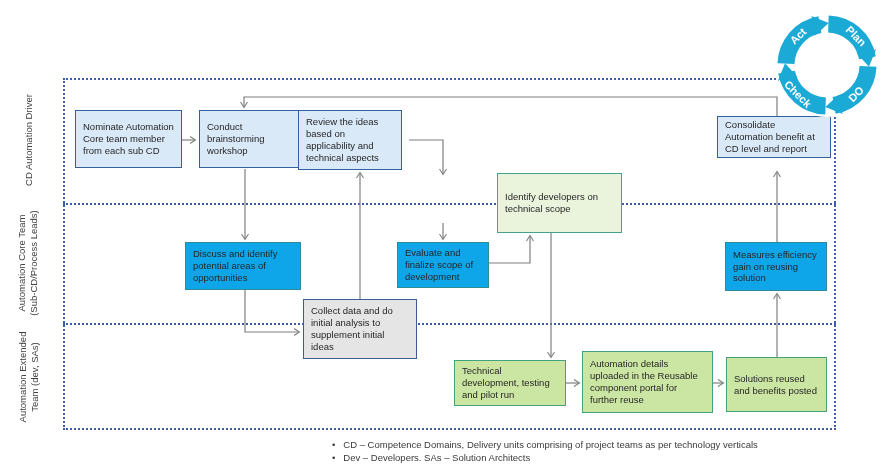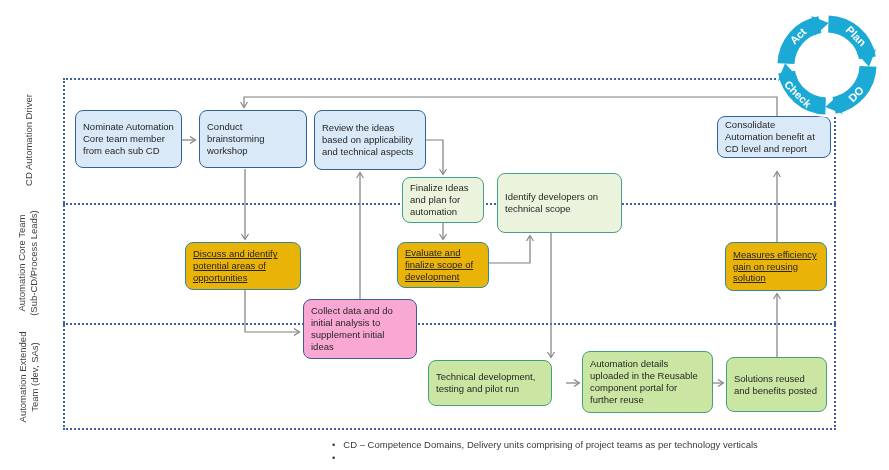--- a/index.html
+++ b/index.html
@@ -16,29 +16,29 @@
     position:absolute;left:63px;width:773px;height:0;
     border-top:2px dotted #3d5fa9;
   }
   .lane-label{
     position:absolute;display:flex;align-items:center;justify-content:center;
     transform:rotate(-90deg);text-align:center;
     font-size:9.5px;line-height:1.25;color:#3f3f3f;
   }
   
   .fbox{
-    position:absolute;box-sizing:border-box;border-radius:8px;
+    position:absolute;box-sizing:border-box;border-radius:0;
     display:flex;align-items:center;
     padding:4px 7px;font-size:9.5px;line-height:1.24;text-align:left;
   }
   .fbox.blue {background:#d9e9f8;border:1.5px solid #33609f;}
-  .fbox.teal {background:#eab308;border:1.5px solid #2e8c99;text-decoration:underline;}
+  .fbox.teal {background:#0ea5e9;border:1.5px solid #2e8c99;}
   .fbox.palegreen{background:#eaf3dc;border:1.5px solid #45a18c;}
   .fbox.green{background:#cbe6a3;border:1.5px solid #43a27b;}
-  .fbox.gray {background:#f9a8d4;border:1.5px solid #3d5c96;}
+  .fbox.gray {background:#e5e5e5;border:1.5px solid #3d5c96;}
   svg.connectors{position:absolute;left:0;top:0;}
   .pdca{position:absolute;left:771px;top:9px;}
   .pdca text{fill:#fff;font-weight:bold;font-size:11px;font-family:"Liberation Sans",sans-serif;}
   .footnotes{
     position:absolute;left:332px;top:438px;width:550px;
     font-size:9.5px;line-height:1.4;color:#3a3a3a;
   }
   .footnote-line{display:flex;gap:8px;}
   .footnote-line .bullet{flex:0 0 auto;}
 </style>
@@ -73,31 +73,30 @@
       <path d="M551,233 L551,357" marker-end="url(#chev)"></path>
       <path d="M566,383 L579,383" marker-end="url(#chev)"></path>
       <path d="M713,383 L723,383" marker-end="url(#chev)"></path>
       <path d="M777,357 L777,294" marker-end="url(#chev)"></path>
       <path d="M777,242 L777,172" marker-end="url(#chev)"></path>
     </g>
   </svg>
 
   <div class="fbox blue" style="left:75px;top:110px;width:107px;height:58px">Nominate Automation Core team member from each sub CD</div>
   <div class="fbox blue" style="left:199px;top:110px;width:108px;height:58px">Conduct brainstorming workshop</div>
-  <div class="fbox blue" style="left:314px;top:110px;width:112px;height:60px">Review the ideas based on applicability and technical aspects</div>
-  <div class="fbox palegreen" style="left:402px;top:177px;width:82px;height:46px">Finalize Ideas and plan for automation</div>
+  <div class="fbox blue" style="left:298px;top:110px;width:104px;height:60px">Review the ideas based on applicability and technical aspects</div>
   <div class="fbox palegreen" style="left:497px;top:173px;width:125px;height:60px">Identify developers on technical scope</div>
   <div class="fbox blue" style="left:717px;top:116px;width:114px;height:42px">Consolidate Automation benefit at CD level and report</div>
 
   <div class="fbox teal" style="left:185px;top:242px;width:116px;height:48px">Discuss and identify potential areas of opportunities</div>
   <div class="fbox teal" style="left:397px;top:242px;width:92px;height:46px">Evaluate and finalize scope of development</div>
   <div class="fbox teal" style="left:725px;top:242px;width:102px;height:49px">Measures efficiency gain on reusing solution</div>
 
   <div class="fbox gray" style="left:303px;top:299px;width:114px;height:60px">Collect data and do initial analysis to supplement initial ideas</div>
-  <div class="fbox green" style="left:428px;top:360px;width:124px;height:46px">Technical development, testing and pilot run</div>
+  <div class="fbox green" style="left:454px;top:360px;width:112px;height:46px">Technical development, testing and pilot run</div>
   <div class="fbox green" style="left:582px;top:351px;width:131px;height:62px">Automation details uploaded in the Reusable component portal for further reuse</div>
   <div class="fbox green" style="left:726px;top:357px;width:101px;height:55px">Solutions reused and benefits posted</div>
 
   <svg class="pdca" width="112" height="112" viewBox="0 0 112 112">
     <defs>
       <marker id="cyanArrow" markerWidth="22" markerHeight="22" refX="7" refY="10" orient="auto" markerUnits="userSpaceOnUse">
         <path d="M0,0 L16,10 L0,20 z" fill="#1baad6"></path>
       </marker>
     </defs>
     <circle cx="56" cy="56" r="52" fill="#ffffff"></circle>
@@ -113,16 +112,17 @@
     <text x="27" y="85" transform="rotate(45 27 85)" text-anchor="middle" dominant-baseline="central">Check</text>
   </svg>
 
   <div class="footnotes">
     <div class="footnote-line">
       <span class="bullet">•</span>
       <span>CD – Competence Domains, Delivery units comprising of project teams as per technology verticals</span>
     </div>
     <div class="footnote-line">
       <span class="bullet">•</span>
+      <span>Dev – Developers. SAs – Solution Architects</span>
     </div>
   </div>
 
 </div>
 
 </body></html>

